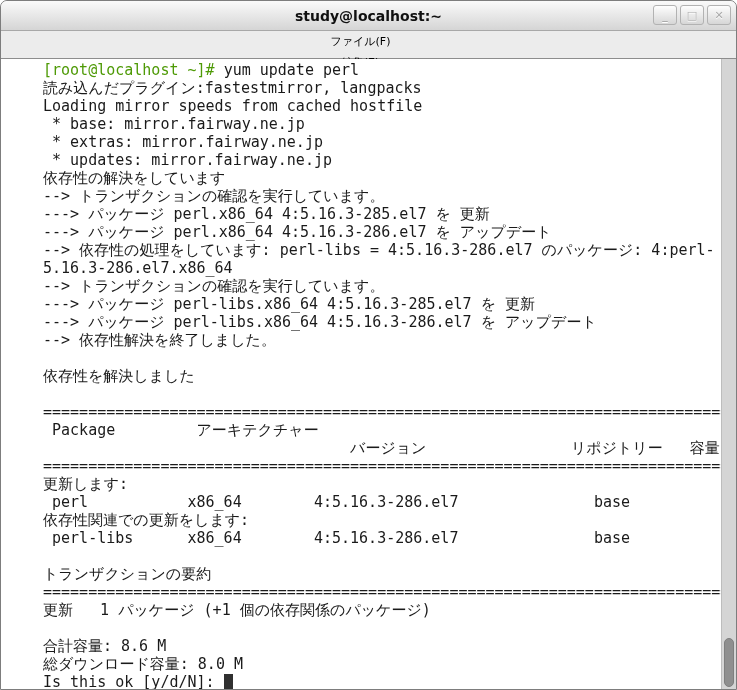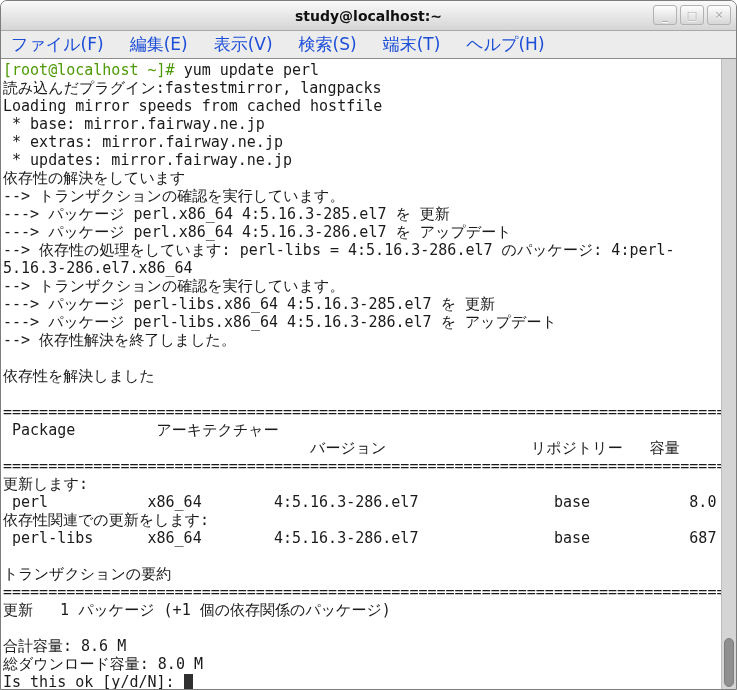--- a/index.html
+++ b/index.html
@@ -12,27 +12,27 @@
               display:flex; align-items:center; justify-content:center;
               border-radius:6px 6px 0 0; }
   .title { font-weight:bold; font-size:14px; color:#101010; }
   .controls { position:absolute; right:5px; top:4px; display:flex; gap:3px; }
   .wbtn { width:24px; height:20px; border:1px solid #b2b2b2; border-radius:3px;
           background:linear-gradient(#fefefe,#d6d6d6); color:#ababab;
           font-size:11px; font-weight:bold; display:flex; align-items:center;
           justify-content:center; text-shadow:0 1px 0 #ffffff; cursor:default; }
   .menubar { height:28px; background:#ececec; border-bottom:1px solid #8d8d8d;
              display:flex; align-items:center; padding-left:10px;
-             font-size:17px; color:#1d4ed8; }
+             font-size:11px; color:#000000;flex-direction:column; }
   .menu-item { margin-right:26px; padding:3px 0; cursor:default; }
   .term { position:relative; height:631px; background:#ffffff; overflow:hidden; }
   .term pre { margin:0; padding:2px 0 0 2px;
               font-family:"DejaVu Sans Mono","Liberation Mono",monospace;
               font-size:15px; line-height:18px; color:#1a1a1a; }
-  .tl { min-height:18px; white-space:pre; }
+  .tl { min-height:18px; white-space:pre;margin-left:40px; }
   .prompt { color:#4e9a06; }
   .bold { font-weight:normal; }
   .cursor { display:inline-block; width:9px; height:15px; background:#303030;
             vertical-align:-2px; }
   .scrollbar { position:absolute; top:0; right:0; width:15px; height:100%;
                background:#d5d5d5; border-left:1px solid #bdbdbd; }
   .thumb { position:absolute; left:2px; right:2px; bottom:3px; height:49px;
            background:#8f8f8f; border:1px solid #7f7f7f; border-radius:6px; }
 </style>
 </head>

